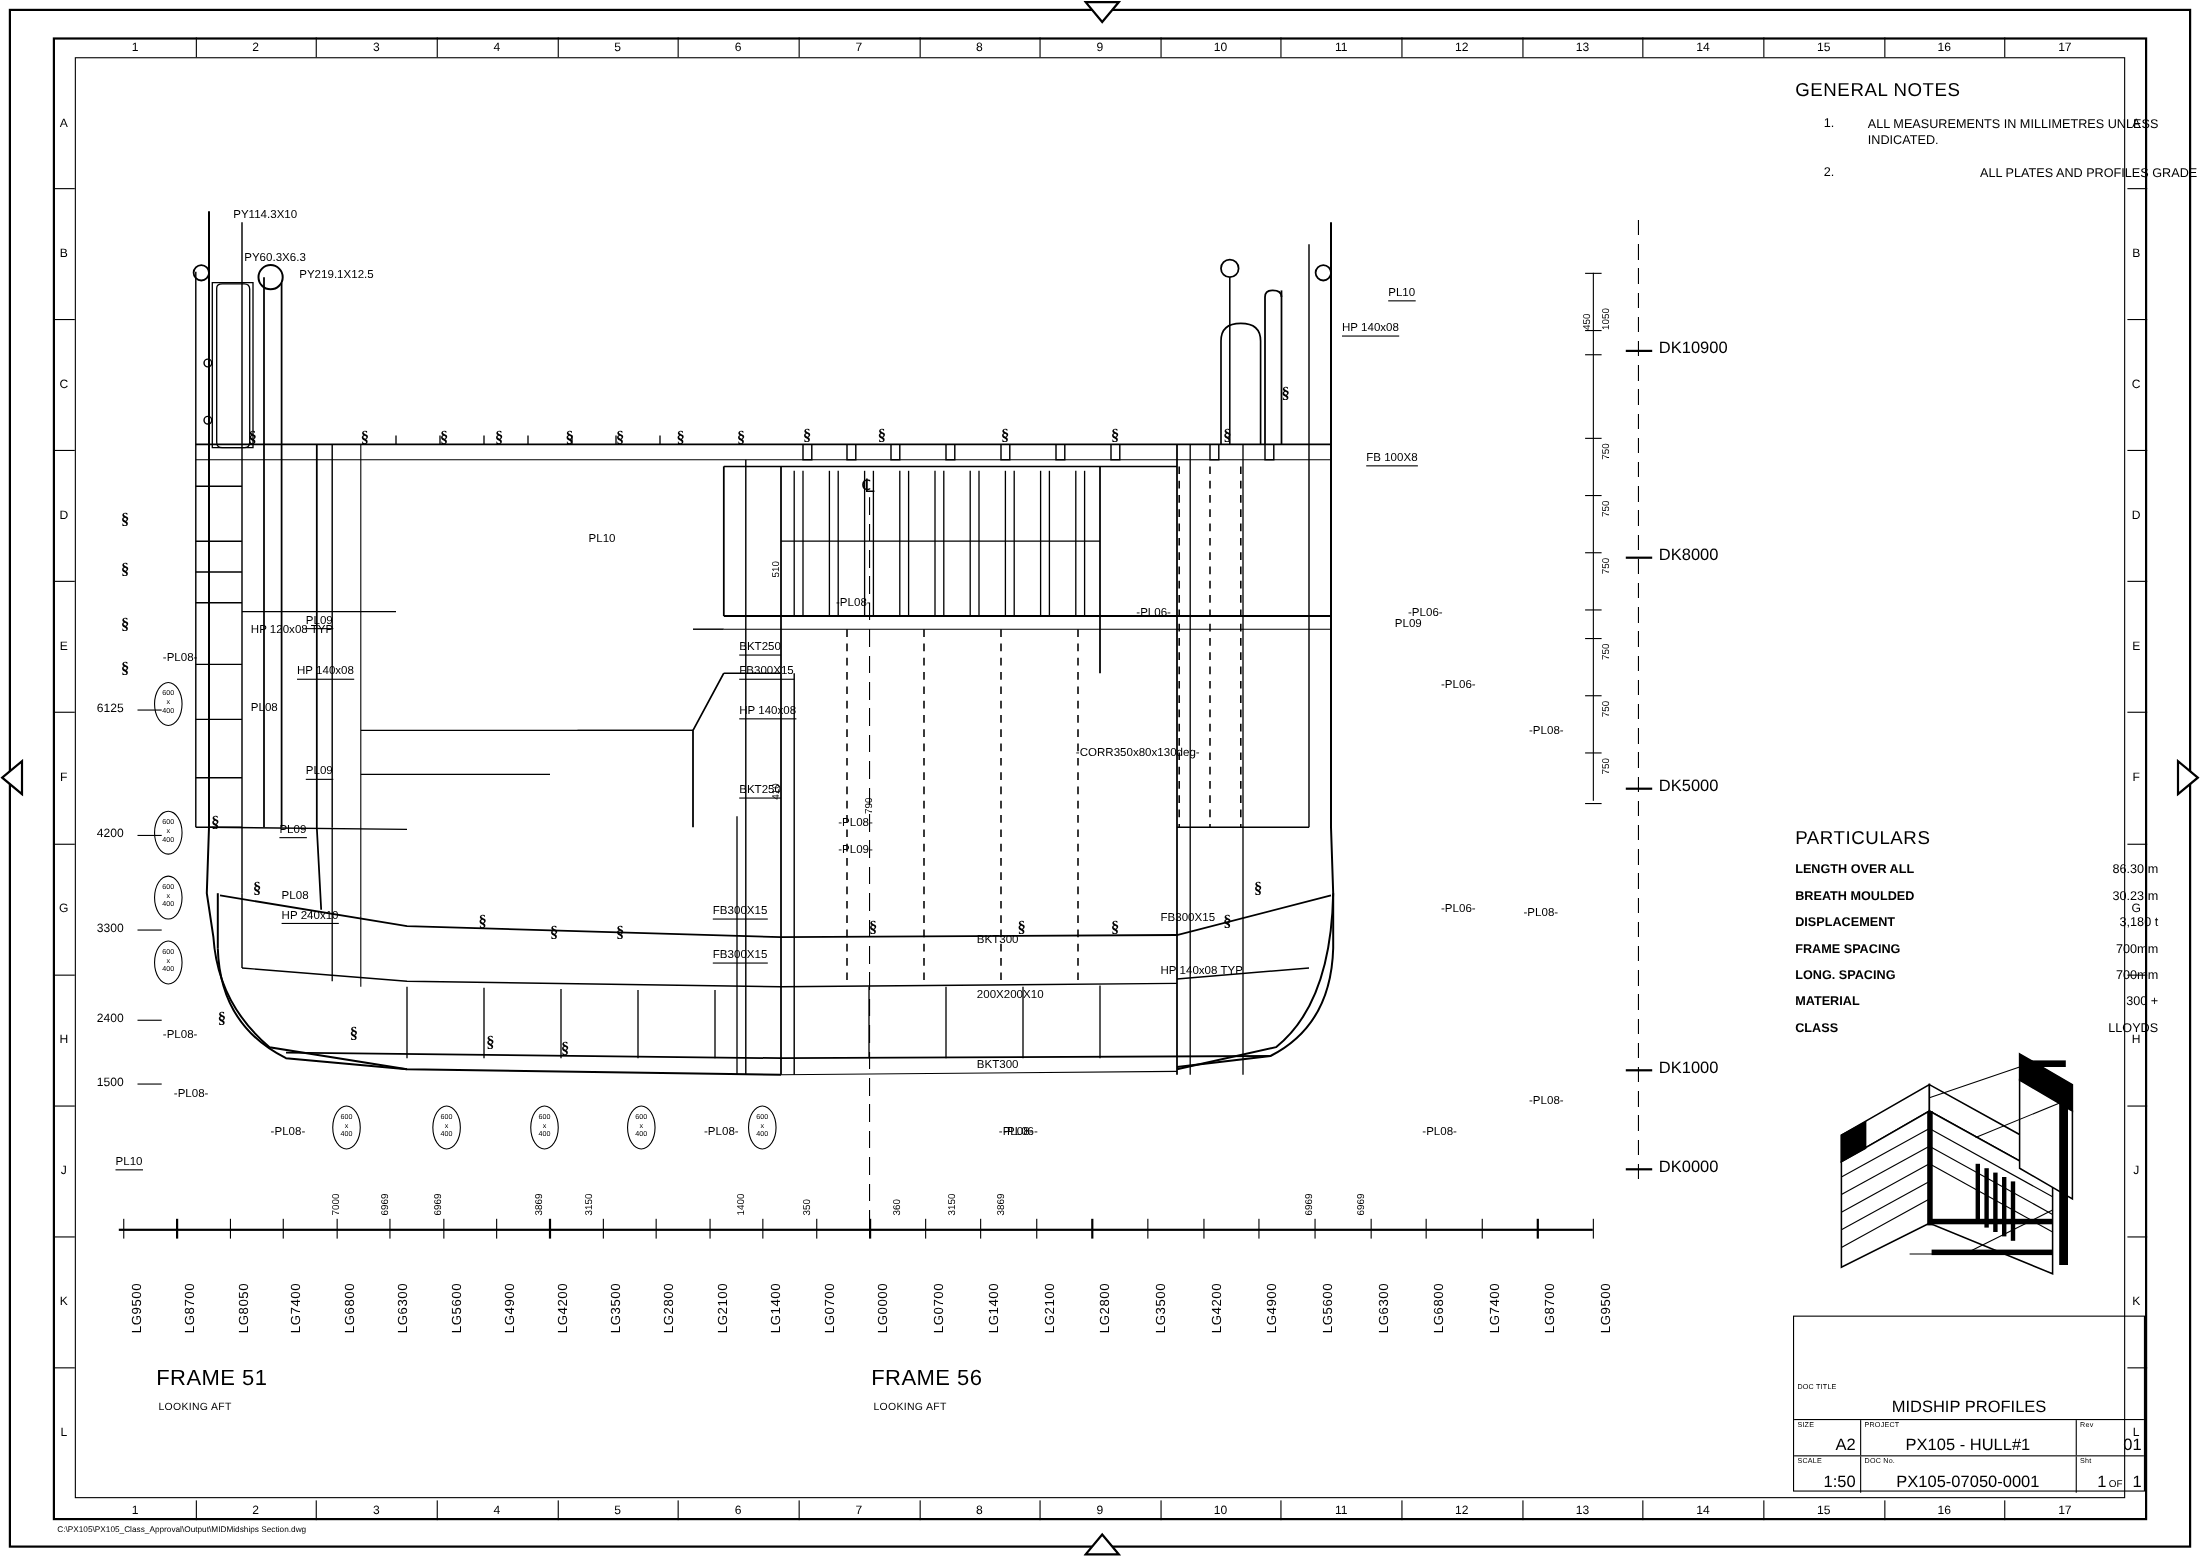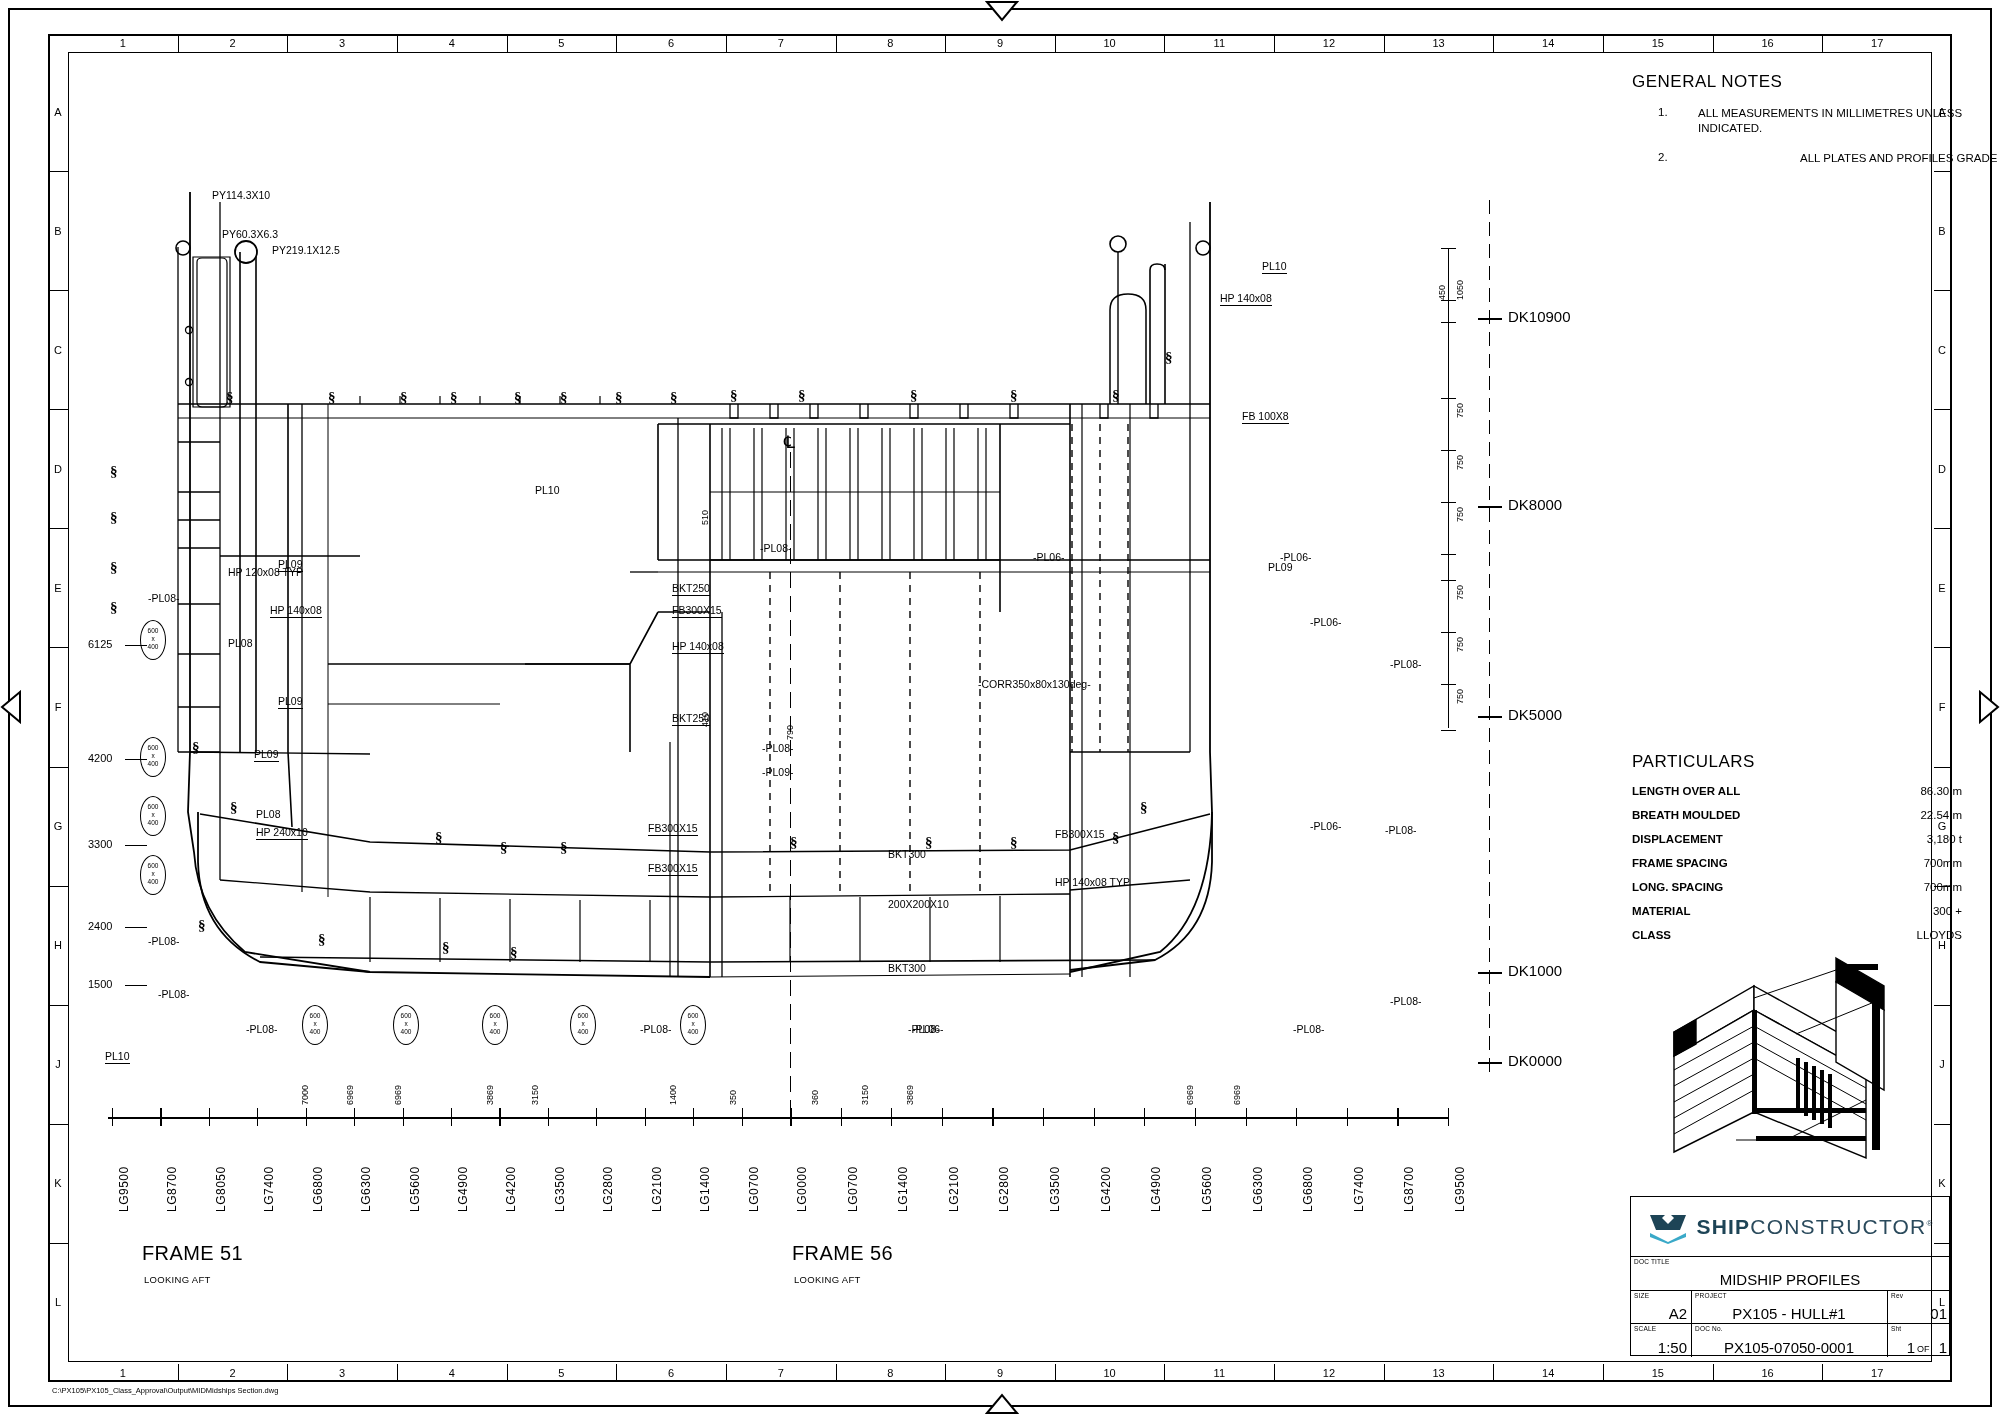--- a/index.html
+++ b/index.html
@@ -203,21 +203,21 @@
   <div class="gn-text" style="left:1800px;top:151px;">ALL PLATES AND PROFILES GRADE 300+ MPA.</div>
 
   <div class="abs pt-title" style="left:1632px;top:752px;">PARTICULARS</div>
   <div id="particulars-rows">
       <div class="pt-row" style="left: 1632px; top: 785px;">
         <span class="lab">LENGTH OVER ALL</span>
         <span class="val">86.30 m</span>
       </div>
       <div class="pt-row" style="left: 1632px; top: 809px;">
         <span class="lab">BREATH MOULDED</span>
-        <span class="val">22.54 m</span>
+        <span class="val">30.23 m</span>
       </div>
       <div class="pt-row" style="left: 1632px; top: 833px;">
         <span class="lab">DISPLACEMENT</span>
         <span class="val">3,180 t</span>
       </div>
       <div class="pt-row" style="left: 1632px; top: 857px;">
         <span class="lab">FRAME SPACING</span>
         <span class="val">700mm</span>
       </div>
       <div class="pt-row" style="left: 1632px; top: 881px;">
@@ -228,28 +228,20 @@
         <span class="lab">MATERIAL</span>
         <span class="val">300 +</span>
       </div>
       <div class="pt-row" style="left: 1632px; top: 929px;">
         <span class="lab">CLASS</span>
         <span class="val">LLOYDS</span>
       </div>
     </div>
 
   <div class="tb">
-    <div class="tb-logo">
-      <svg width="44" height="34" viewBox="0 0 44 34">
-        <path d="M4 5 L40 5 L34 20 L10 20 Z" fill="#1d4456"></path>
-        <polygon points="22,2 28,8 22,14 16,8" fill="#ffffff"></polygon>
-        <path d="M4 23 L22 32 L40 23 L40 27 L22 34 L4 27 Z" fill="#3aa9c8"></path>
-      </svg>
-      <div class="logo-word"><b>SHIP</b><span>CONSTRUCTOR</span><span class="logo-reg">®</span></div>
-    </div>
 
     <div class="tb-row" style="top:60px;height:34px;">
       <div class="tb-cap">DOC TITLE</div>
       <div class="tb-val" style="left:0;width:100%;text-align:center;bottom:2px;">MIDSHIP PROFILES</div>
     </div>
 
     <div class="tb-row" style="top:94px;height:33px;">
       <div class="tb-cap">SIZE</div>
       <div class="tb-val" style="left:0;width:56px;text-align:right;">A2</div>
       <div class="cellv" style="left:60px;"></div>

